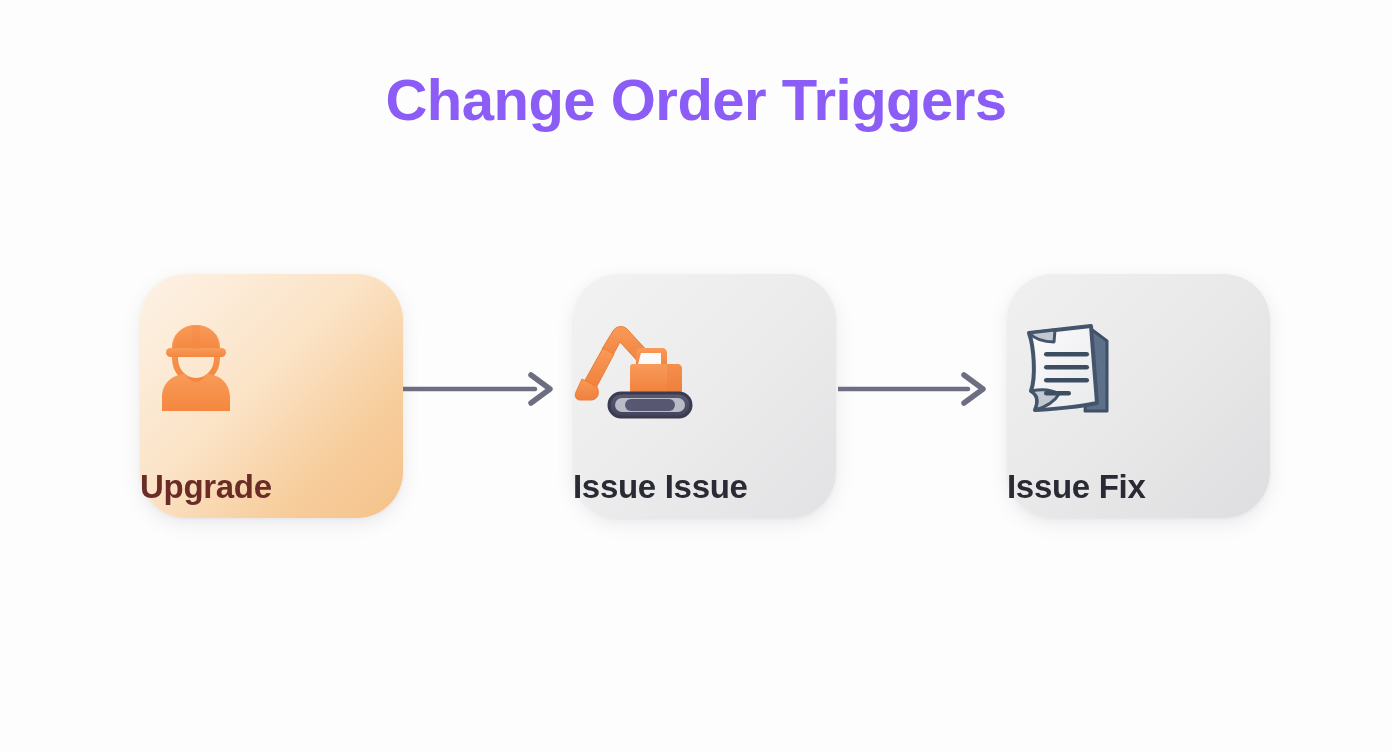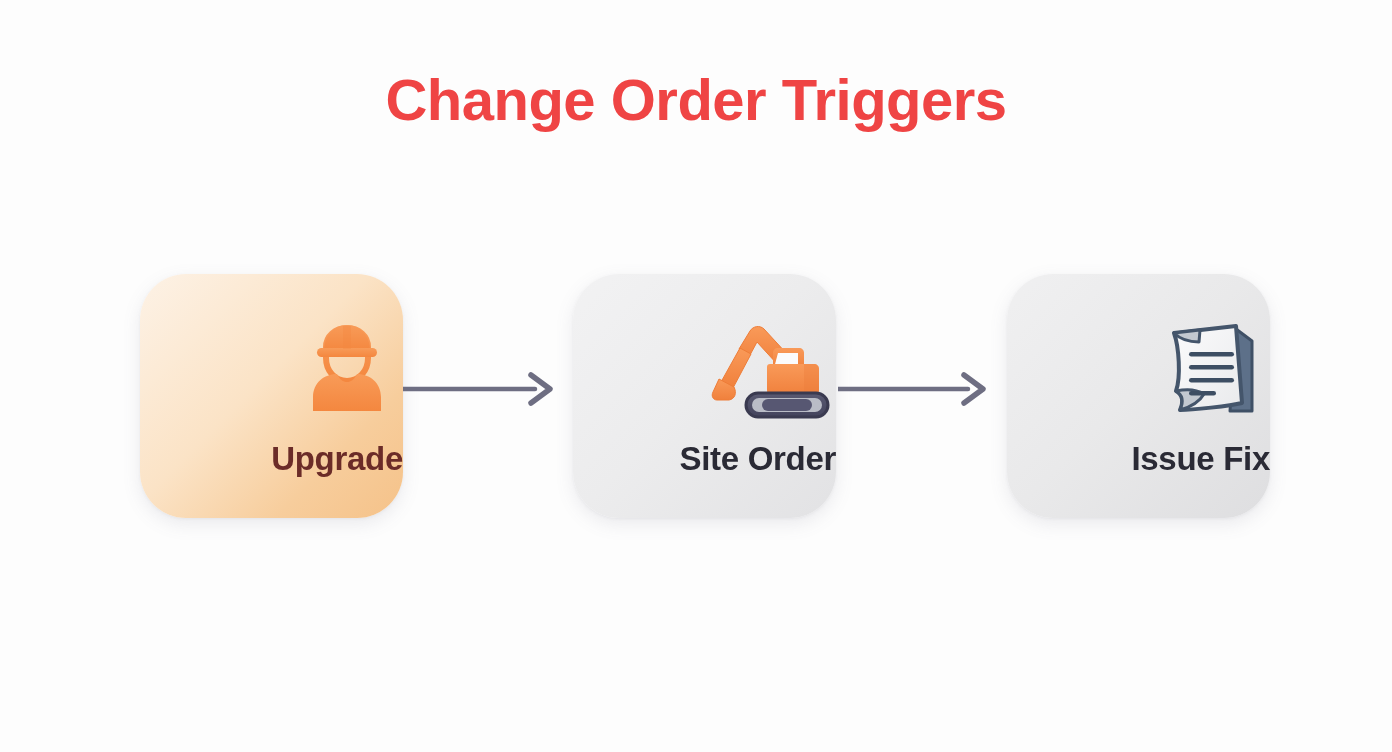--- a/index.html
+++ b/index.html
@@ -17,21 +17,21 @@
 
   #page-title {
     position: absolute;
     top: 68px;
     left: 0;
     width: 1392px;
     text-align: center;
     font-size: 58px;
     font-weight: bold;
     letter-spacing: -0.5px;
-    color: #ef4444;
+    color: #8b5cf6;
     line-height: 1.1;
   }
 
   
   #flow-row {
     position: absolute;
     top: 274px;
     left: 0;
     width: 1392px;
     height: 250px;
@@ -40,22 +40,23 @@
   .card {
     position: absolute;
     top: 0;
     width: 263px;
     height: 244px;
     border-radius: 46px;
     box-shadow: 0 6px 18px rgba(110,110,130,0.13),
                 0 1px 3px rgba(110,110,130,0.08);
     display: flex;
     flex-direction: column;
-    align-items: flex-end;
+    align-items: flex-start;
     justify-content: flex-start;
+    gap: 28px;
   }
 
   .card-1 {
     left: 140px;
     background: linear-gradient(135deg,
         #fdf2e6 0%,
         #fbe3c6 45%,
         #f7cd9c 75%,
         #f5c289 100%);
   }
@@ -178,21 +179,21 @@
         <path d="M94 53 L104 53 C107 53 109 55 109 58 L109 79
                  C109 82 107 84 104 84 L94 84 Z" fill="#ec7b38" opacity="0.35"></path>
 
         <rect x="36" y="82" width="82" height="24" rx="12" fill="url(#track)" stroke="#3a3a50" stroke-width="3"></rect>
 
         <rect x="42" y="87" width="70" height="14" rx="7" fill="#b9bcc6"></rect>
 
         <rect x="52" y="88" width="50" height="12" rx="6" fill="#575772"></rect>
       </svg>
     </div>
-    <div class="card-label label-dark">Site Order</div>
+    <div class="card-label label-dark">Issue Issue</div>
   </div>
 
   <div class="arrow arrow-2">
     <svg width="150" height="34" viewBox="0 0 150 34" aria-hidden="true">
       <line x1="0" y1="17" x2="130" y2="17" stroke="#6e6e82" stroke-width="4.5" stroke-linecap="round"></line>
       <polyline points="126,3 145,17 126,31" fill="none" stroke="#6e6e82" stroke-width="5.5" stroke-linecap="round" stroke-linejoin="round"></polyline>
     </svg>
   </div>
 
   <div class="card card-3">

